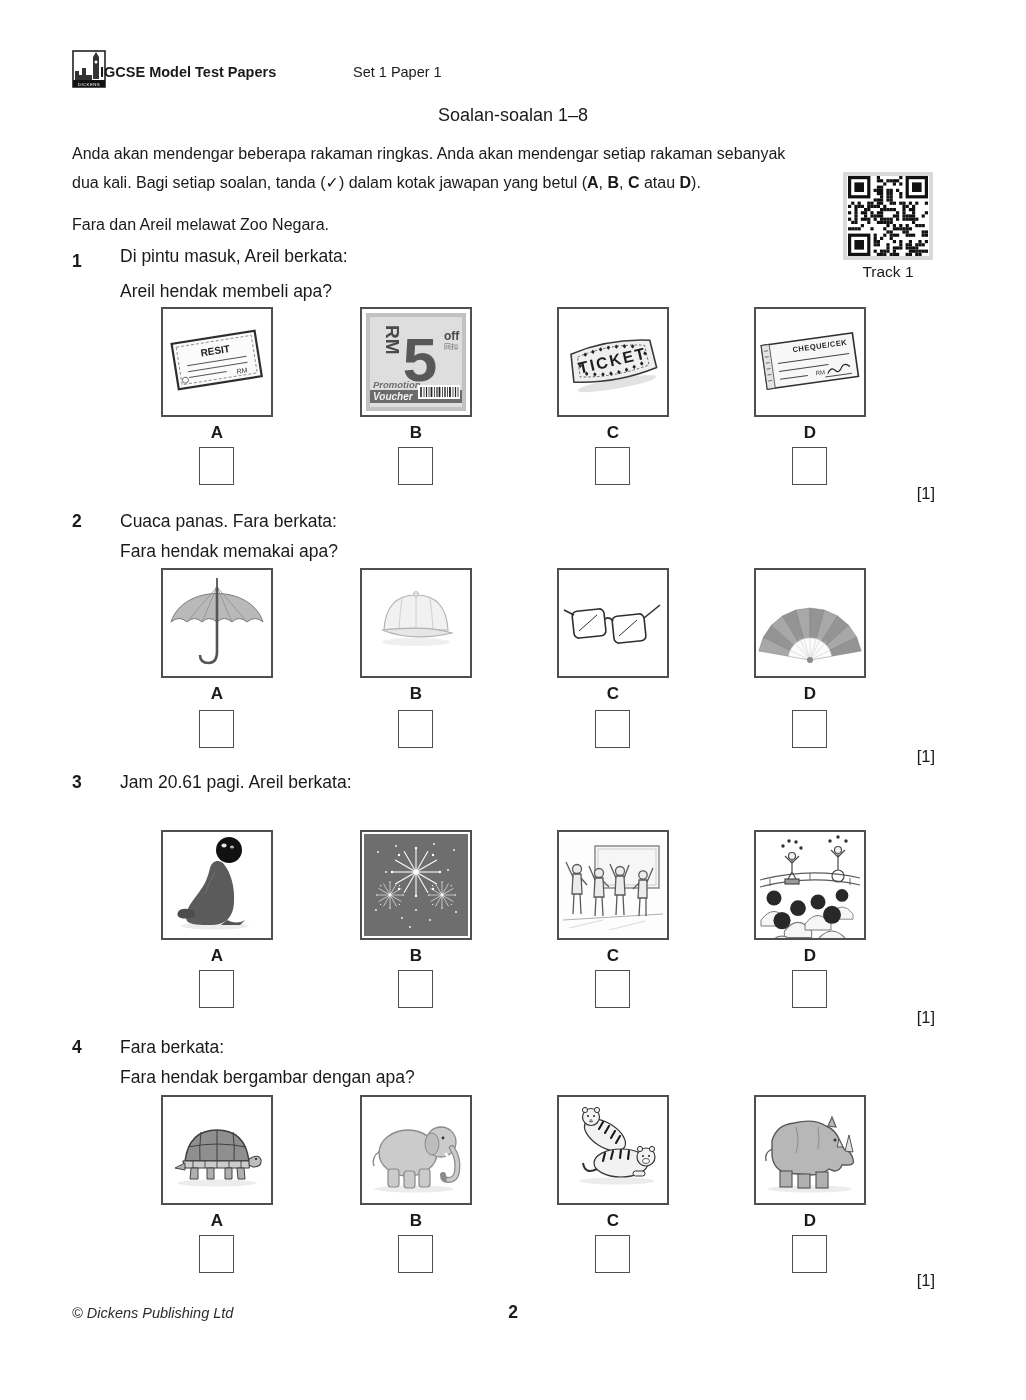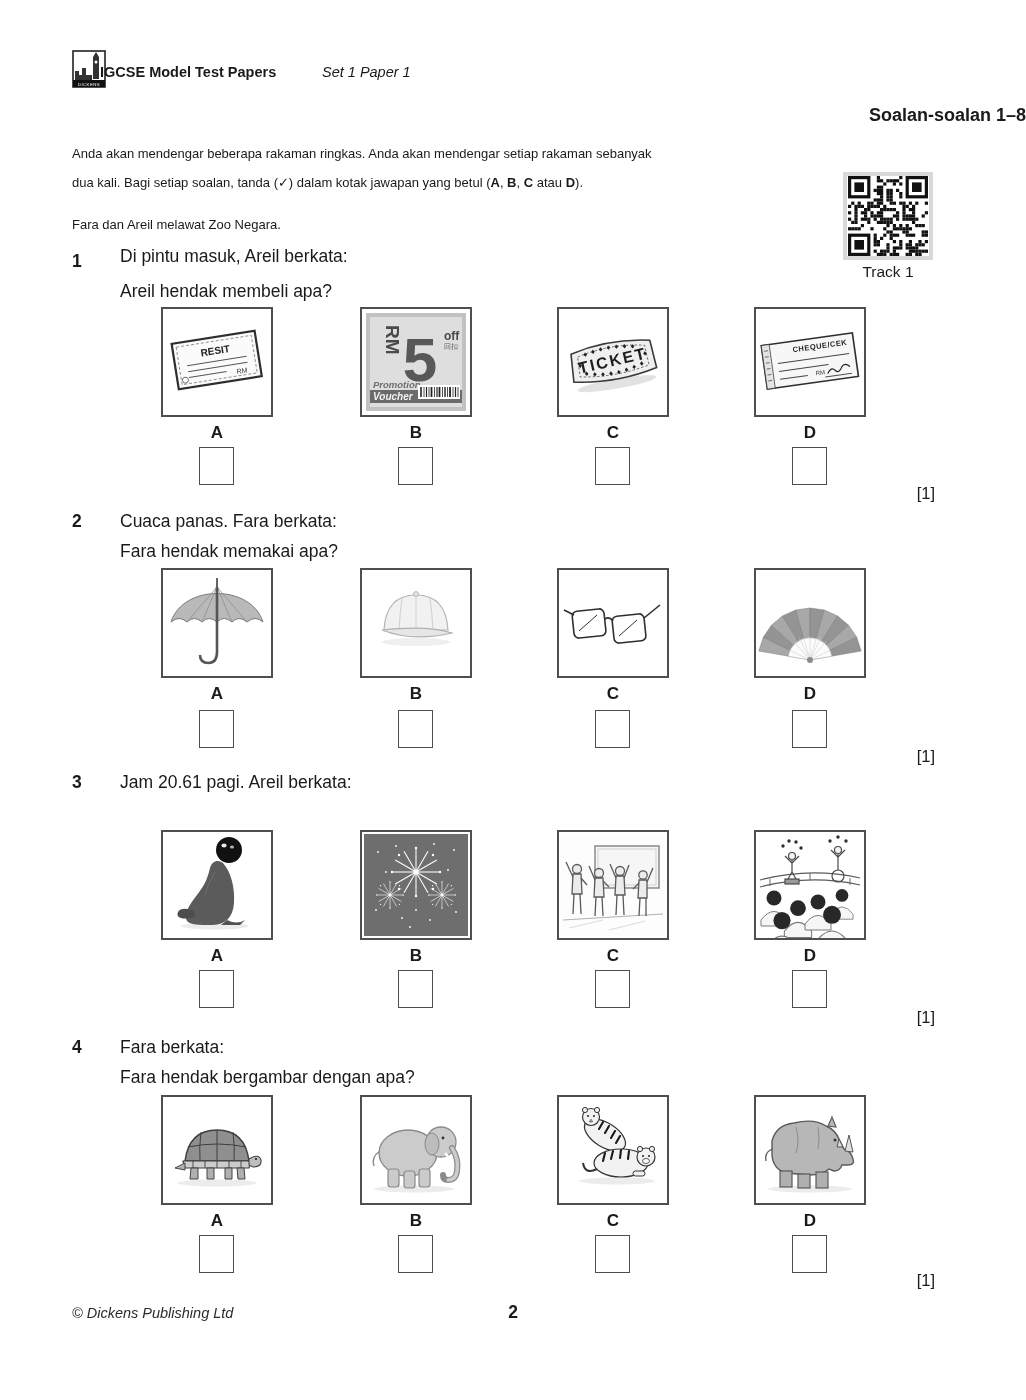--- a/index.html
+++ b/index.html
@@ -1,23 +1,23 @@
 <!DOCTYPE html>
 <html><head>
 <meta charset="utf-8">
 <style>
   html,body{margin:0;padding:0;background:#fff;}
   .page{position:relative;width:1026px;height:1400px;background:#ffffff;
         font-family:"Liberation Sans",sans-serif;color:#1a1a1a;overflow:hidden;}
   .abs{position:absolute;}
   .b{font-weight:bold;}
   .hdr-title{font-size:14.5px;font-weight:bold;}
-  .hdr-sub{font-size:14.5px;font-style:italic;}
-  .sec-title{left:0;right:0;top:105px;text-align:right;font-size:18px;font-weight:bold;}
-  .body-txt{font-size:13px;line-height:29px;}
+  .hdr-sub{font-size:14.5px;margin-left:31px;}
+  .sec-title{left:0;right:0;top:105px;text-align:center;font-size:18px;font-weight:normal;}
+  .body-txt{font-size:16px;line-height:29px;}
   .qnum{left:72px;font-weight:bold;font-size:17.5px;}
   .qtext{left:120px;font-size:17.5px;}
   .opt-box{width:112px;height:110px;border:2px solid #4f4f4f;background:#fff;
            box-sizing:border-box;display:flex;align-items:center;justify-content:center;overflow:hidden;}
   .opt-box svg{display:block;}
   .opt-label{width:112px;text-align:center;font-weight:bold;font-size:17px;}
   .checkbox{width:35px;height:38px;border:1.6px solid #4e4e4e;background:#fff;box-sizing:border-box;}
   .mark{right:91px;font-size:16.5px;}
   .qr-frame{left:843px;top:172px;width:82px;height:80px;border:4px solid #d9d9d9;background:#fff;}
   .track{left:843px;top:263px;width:90px;text-align:center;font-size:15.5px;}

